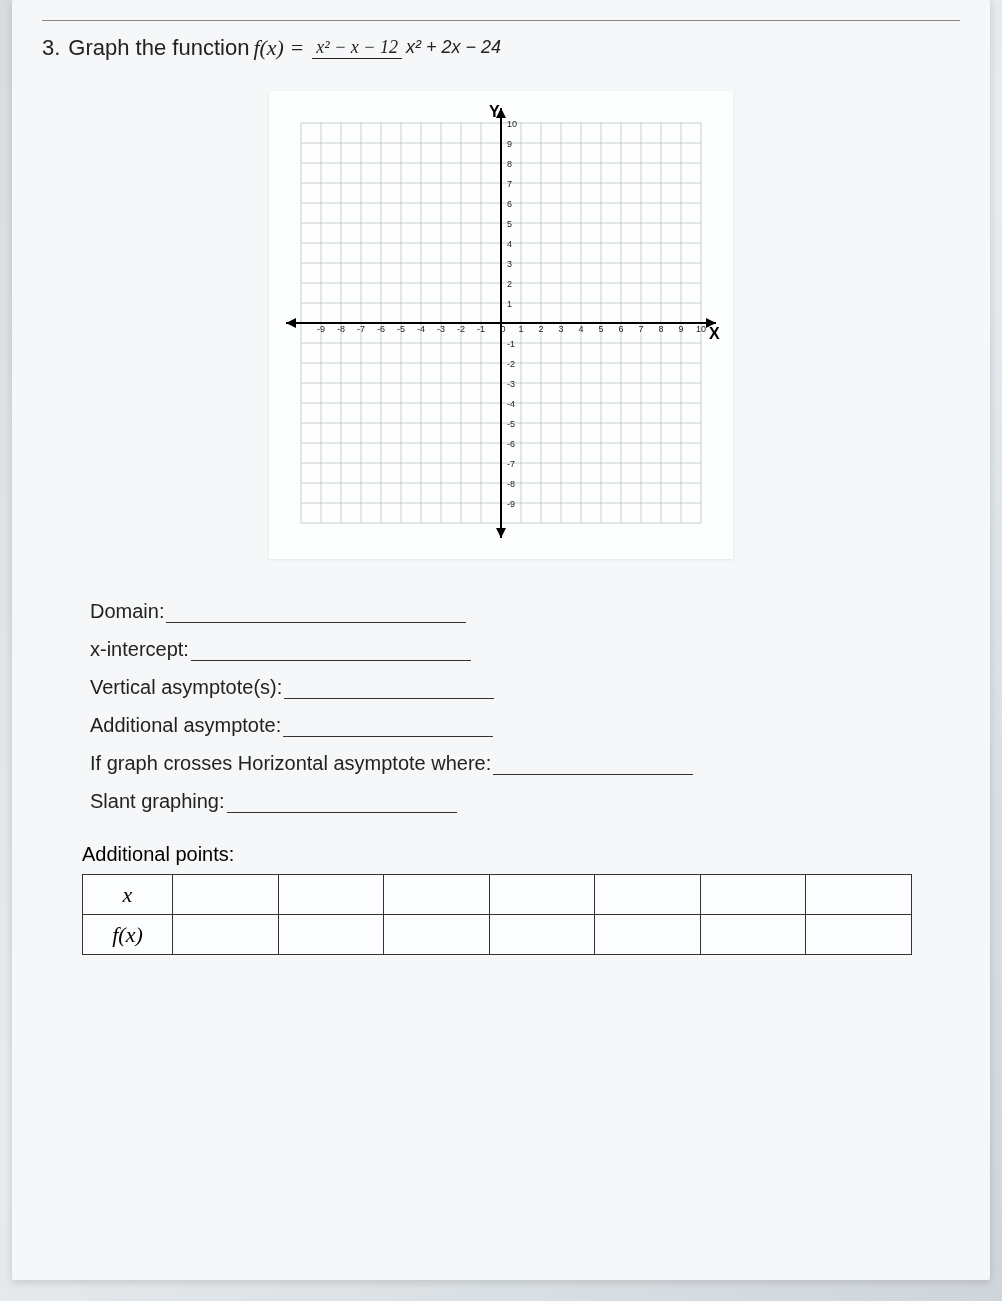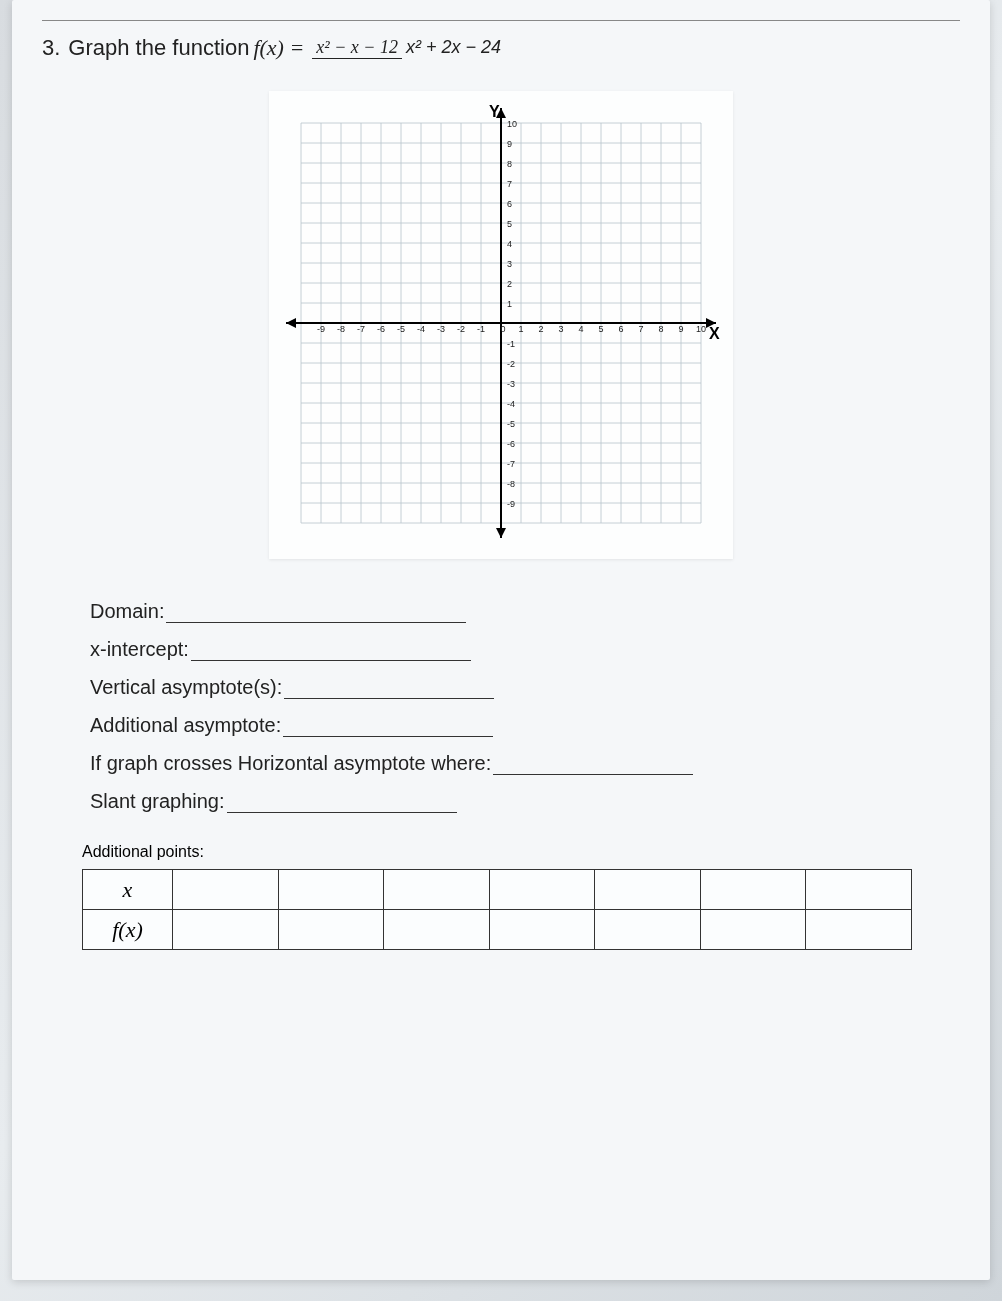--- a/index.html
+++ b/index.html
@@ -65,21 +65,21 @@
     align-items: flex-end;
   }
   .blank-line {
     border-bottom: 1.5px solid #333;
     flex: 0 0 auto;
     height: 1.2em;
     margin-left: 2px;
   }
   .points-label {
     margin: 30px 0 8px 40px;
-    font-size: 16px;
+    font-size: 20px;
   }
   .points-table {
     margin: 0 30px 0 40px;
     border-collapse: collapse;
     width: 830px;
   }
   .points-table td {
     border: 1.5px solid #333;
     height: 40px;
     padding: 4px 10px;

